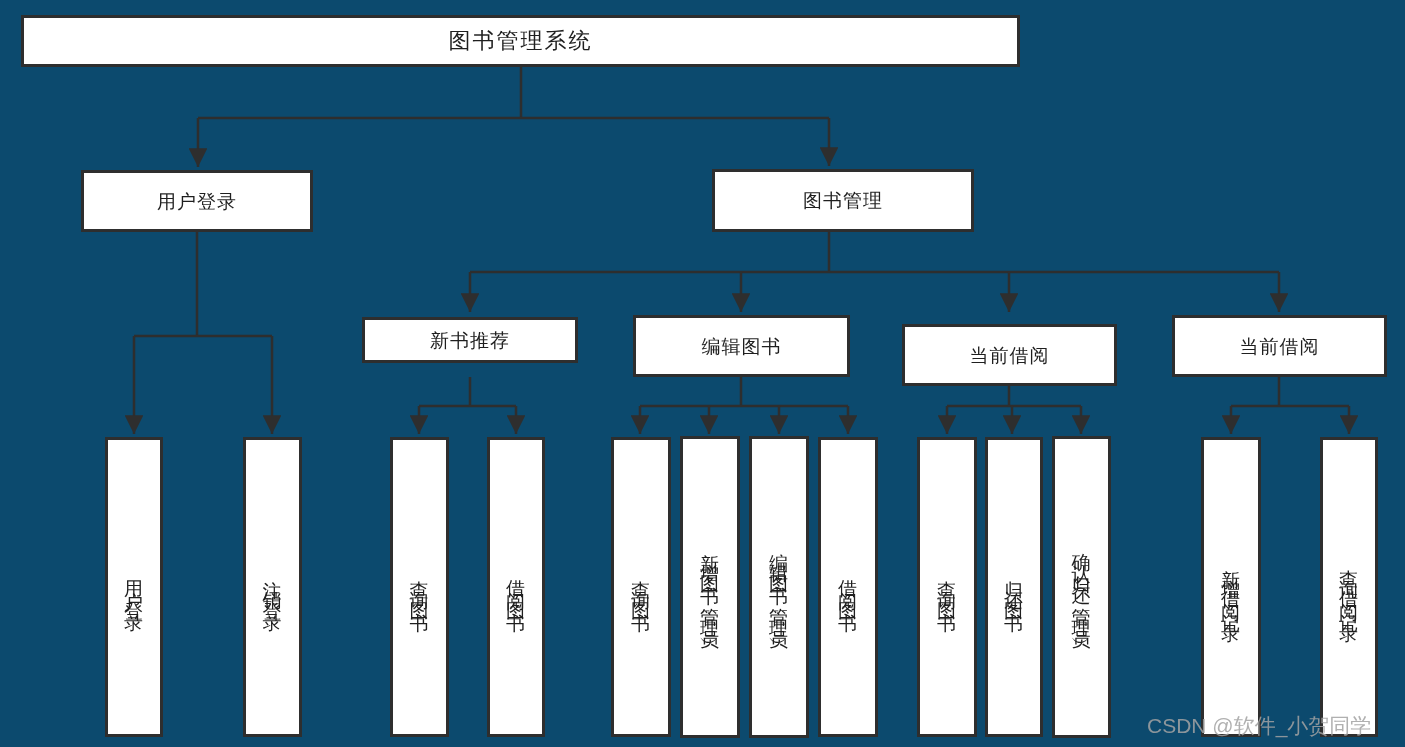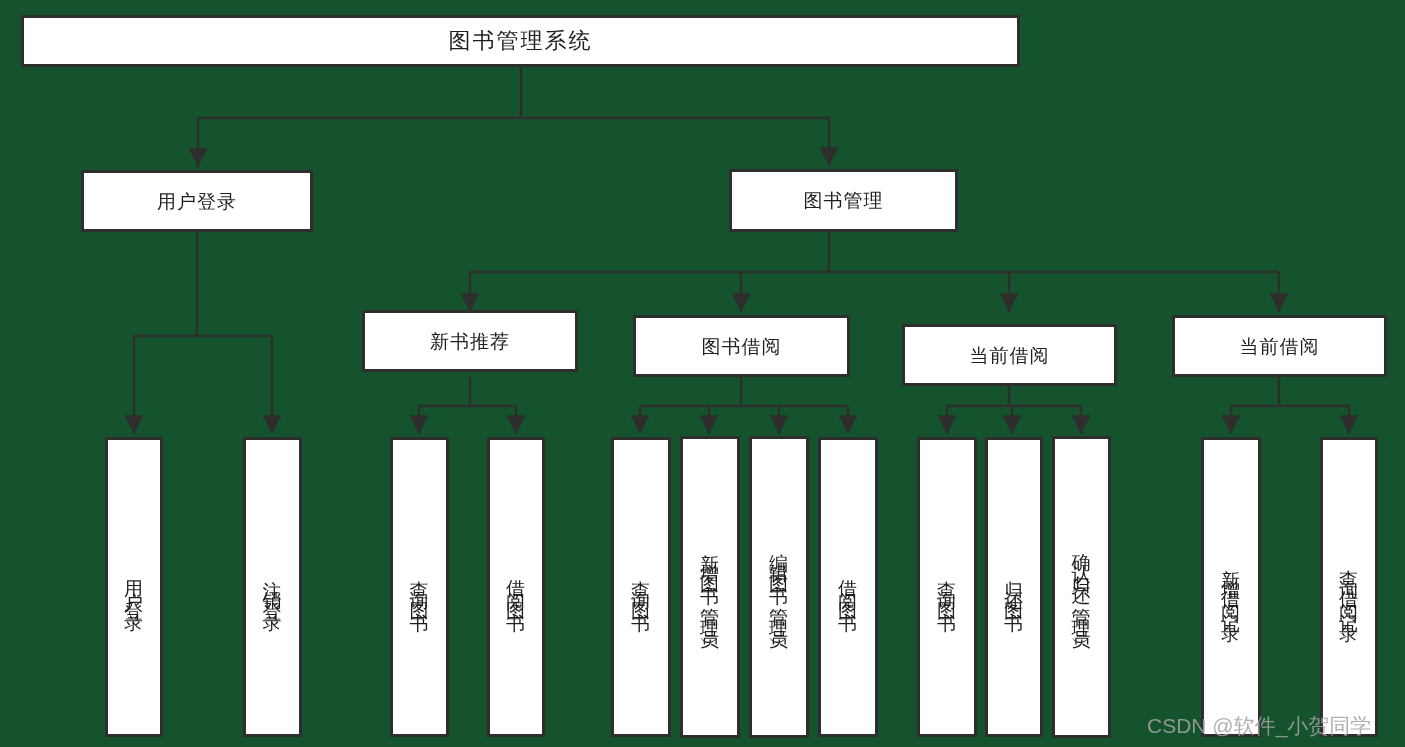--- a/index.html
+++ b/index.html
@@ -1,19 +1,19 @@
 <!DOCTYPE html>
 <html><head>
 <meta charset="utf-8">
 <style>
   html,body{margin:0;padding:0;background:#fff;}
   .stage{
     position:relative;
     width:1405px;height:747px;
-    background:#14532d;
+    background:#0c4a6e;
     font-family:"Liberation Sans","DejaVu Sans",sans-serif;
     overflow:hidden;
   }
   .wires{position:absolute;left:0;top:0;width:1405px;height:747px;}
   .node{
     position:absolute;
     box-sizing:border-box;
     border:3px solid #2e2e2e;
     background:#ffffff;
     color:#1f1f1f;
@@ -92,24 +92,24 @@
       <line x1="1279" y1="377" x2="1279" y2="406"></line>
       <line x1="1231" y1="406" x2="1349" y2="406"></line>
       <line x1="1231" y1="406" x2="1231" y2="434" marker-end="url(#arw)"></line>
       <line x1="1349" y1="406" x2="1349" y2="434" marker-end="url(#arw)"></line>
     </g>
   </svg>
 
   <div class="node h title" style="left:21px;top:15px;width:999px;height:52px">图书管理系统</div>
 
   <div class="node h" style="left:81px;top:170px;width:232px;height:62px">用户登录</div>
-  <div class="node h" style="left:729px;top:169px;width:229px;height:63px">图书管理</div>
+  <div class="node h" style="left:712px;top:169px;width:262px;height:63px">图书管理</div>
 
-  <div class="node h" style="left:362px;top:310px;width:216px;height:62px">新书推荐</div>
-  <div class="node h" style="left:633px;top:315px;width:217px;height:62px">图书借阅</div>
+  <div class="node h" style="left:362px;top:317px;width:216px;height:46px">新书推荐</div>
+  <div class="node h" style="left:633px;top:315px;width:217px;height:62px">编辑图书</div>
   <div class="node h" style="left:902px;top:324px;width:215px;height:62px">当前借阅</div>
   <div class="node h" style="left:1172px;top:315px;width:215px;height:62px">当前借阅</div>
 
   <div class="node v" style="left:105px;top:437px;width:58px;height:300px">用户登录</div>
   <div class="node v" style="left:243px;top:437px;width:59px;height:300px">注销登录</div>
 
   <div class="node v" style="left:390px;top:437px;width:59px;height:300px">查询图书</div>
   <div class="node v" style="left:487px;top:437px;width:58px;height:300px">借阅图书</div>
 
   <div class="node v" style="left:611px;top:437px;width:60px;height:300px">查询图书</div>

